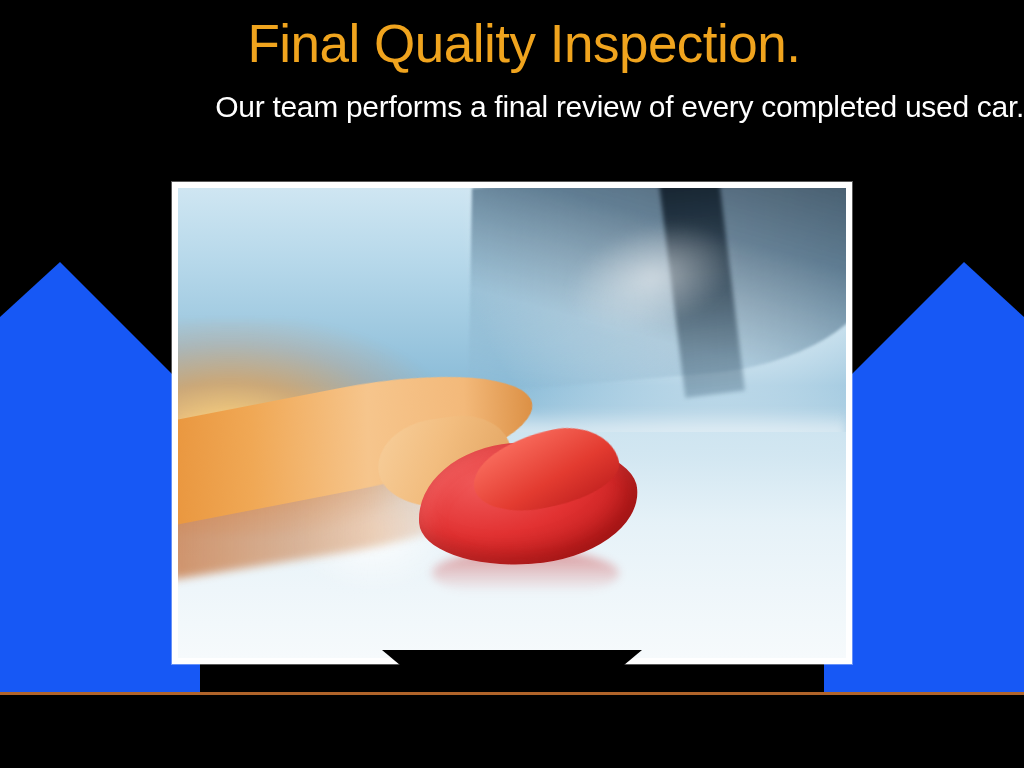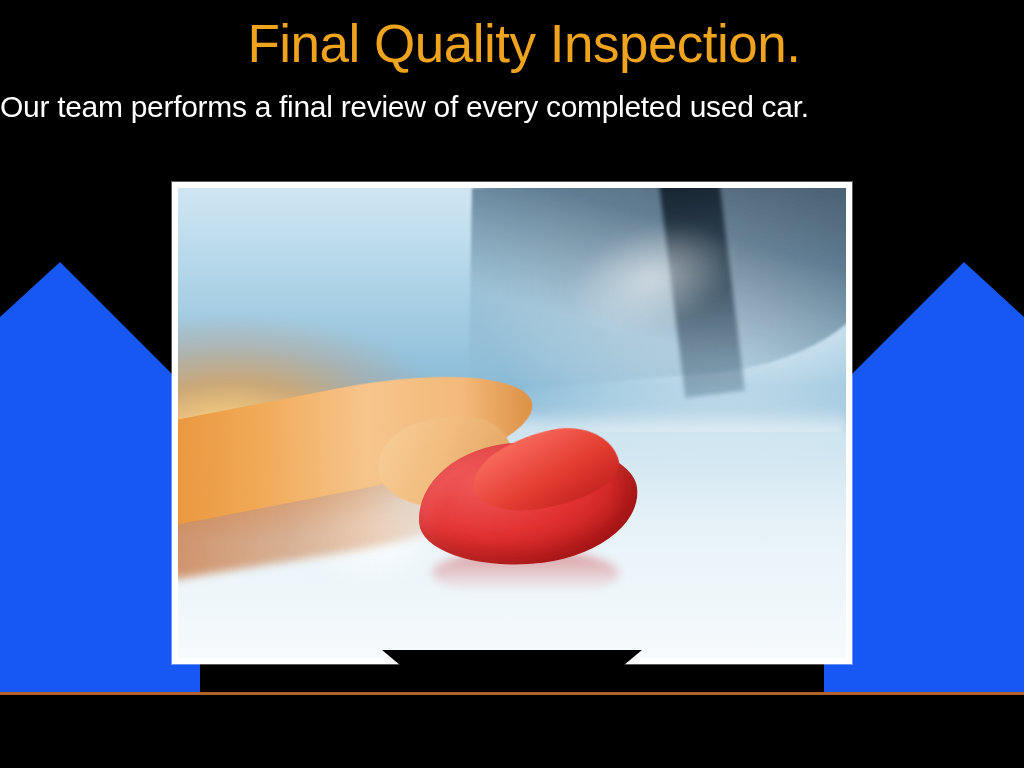--- a/index.html
+++ b/index.html
@@ -24,21 +24,21 @@
     color: #f0a41e;
     font-size: 53px;
     line-height: 60px;
     font-weight: 400;
     letter-spacing: -0.5px;
     margin-left: 12px;
   }
   .subhead {
     position: absolute;
     top: 88px; left: 0; width: 1024px;
-    text-align: left;
+    text-align: right;
     color: #ffffff;
     font-size: 30px;
     line-height: 38px;
     font-weight: 400;
     letter-spacing: -0.3px;
   }
 
   
   .blue-left {
     position: absolute;

